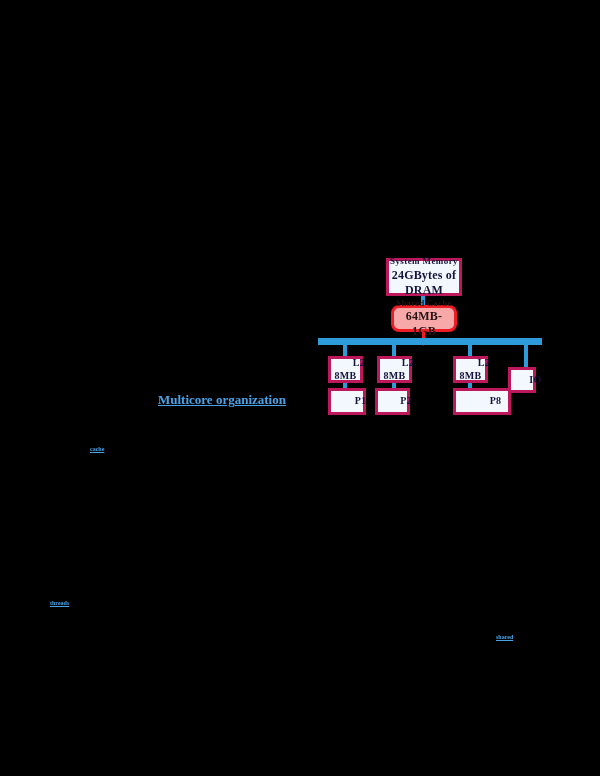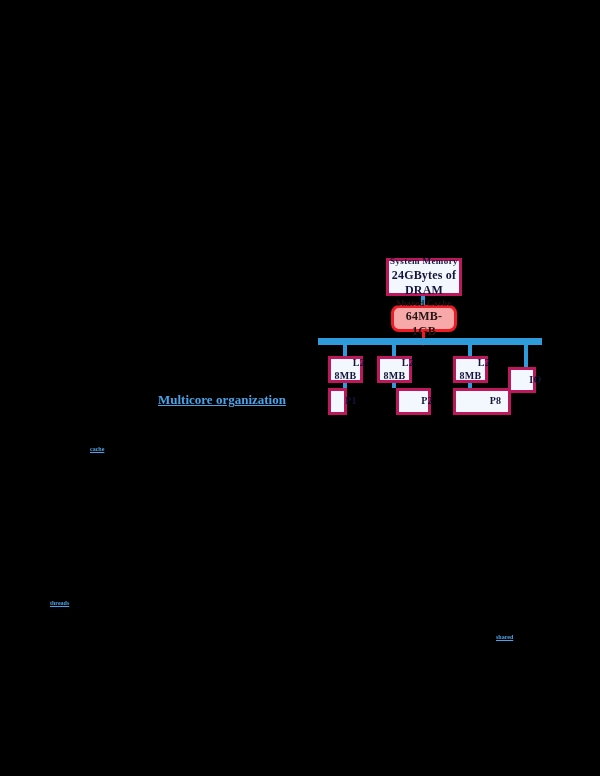--- a/index.html
+++ b/index.html
@@ -102,24 +102,24 @@
   </div>
   <div class="node small" style="left:453px; top:356px; width:35px; height:27px;">
     <div class="t1">L2</div>
     <div class="t2">8MB</div>
   </div>
 
   <div class="conn-v" style="left:343px; top:383px; height:5px;"></div>
   <div class="conn-v" style="left:392px; top:383px; height:5px;"></div>
   <div class="conn-v" style="left:468px; top:383px; height:5px;"></div>
 
-  <div class="node small" style="left:328px; top:388px; width:19px; height:27px;">
+  <div class="node small" style="left:328px; top:388px; width:38px; height:27px;">
     <div class="t1">P1</div>
   </div>
-  <div class="node small" style="left:396px; top:388px; width:35px; height:27px;">
+  <div class="node small" style="left:375px; top:388px; width:35px; height:27px;">
     <div class="t1">P2</div>
   </div>
   <div class="node small" style="left:453px; top:388px; width:58px; height:27px;">
     <div class="t1">P8</div>
   </div>
 
   <div class="node small" style="left:508px; top:367px; width:28px; height:26px;">
     <div class="t1">IO</div>
   </div>
 

